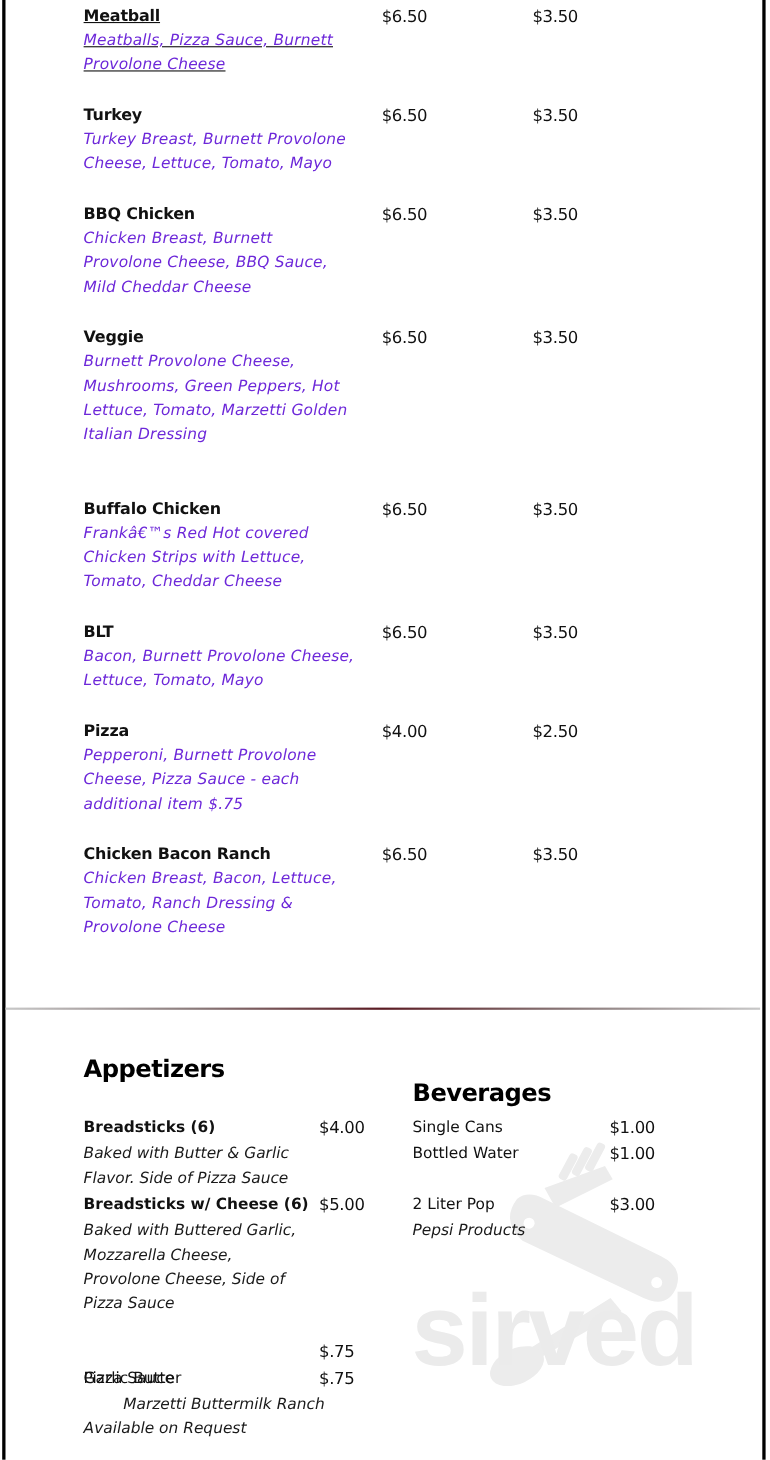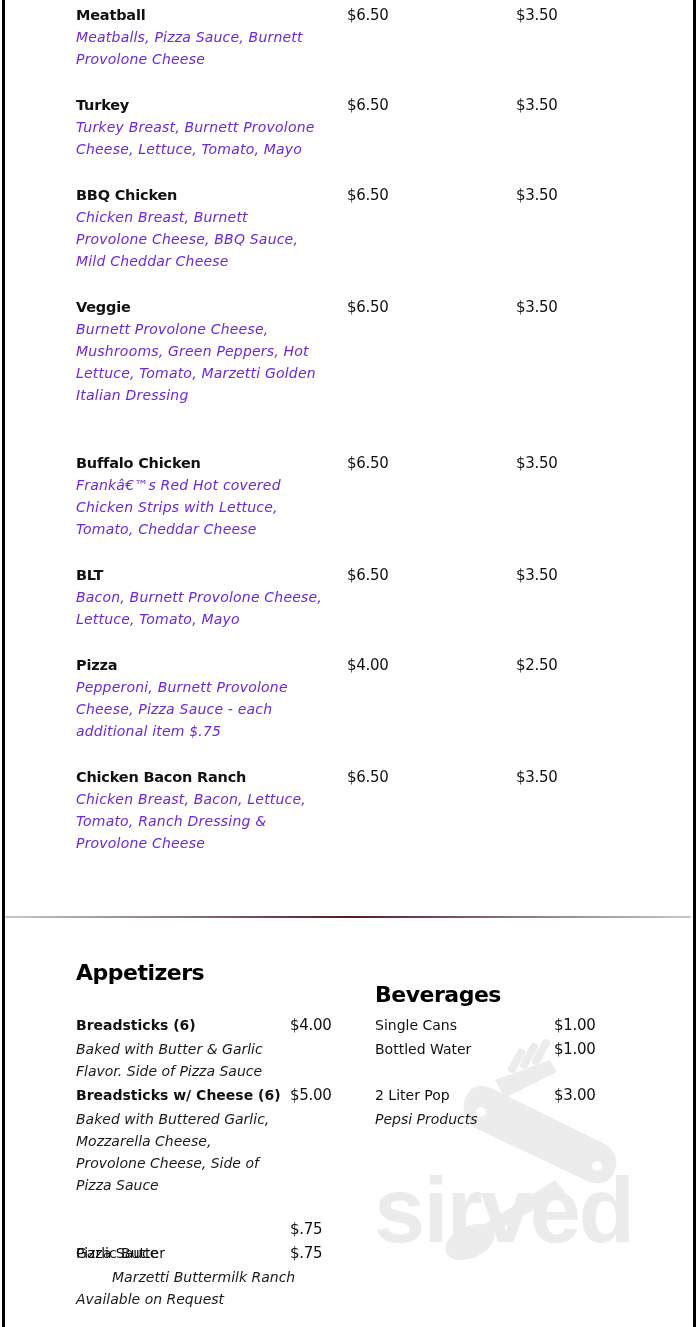--- a/index.html
+++ b/index.html
@@ -47,21 +47,21 @@
       color: #6d28d9;
     }
     .price {
       position: absolute;
       font-size: 15px;
       line-height: 22px;
       letter-spacing: -0.3px;
       color: #111;
     }
     .price.p1 { left: 347px; }
-    .price.p2 { left: 484px; margin-left: 32px; }
+    .price.p2 { left: 484px; }
 
     .divider {
       position: absolute;
       left: 5px;
       top: 916px;
       width: 686px;
       height: 2px;
       background: linear-gradient(to right, #c8c8c8 0%, #8a7a7a 25%, #5a1a22 50%, #8a7a7a 75%, #c8c8c8 100%);
     }
 
@@ -134,21 +134,21 @@
     <circle cx="106" cy="92" r="5"></circle>
     <circle cx="222" cy="146" r="5"></circle>
   </g>
 </svg>
 <div class="watermark-text">sirved</div>
 
 <div class="content">
 
   <div>
 
-    <div class="item" style="top:4px;">
+    <div class="item" style="top:4px;text-decoration:underline;">
       <div class="item-name">Meatball</div>
       <div class="item-desc">
         <div>Meatballs, Pizza Sauce, Burnett</div>
         <div>Provolone Cheese</div>
       </div>
     </div>
     <div class="price p1" style="top:4px;">$6.50</div>
     <div class="price p2" style="top:4px;">$3.50</div>
 
     <div class="item" style="top:94px;">

